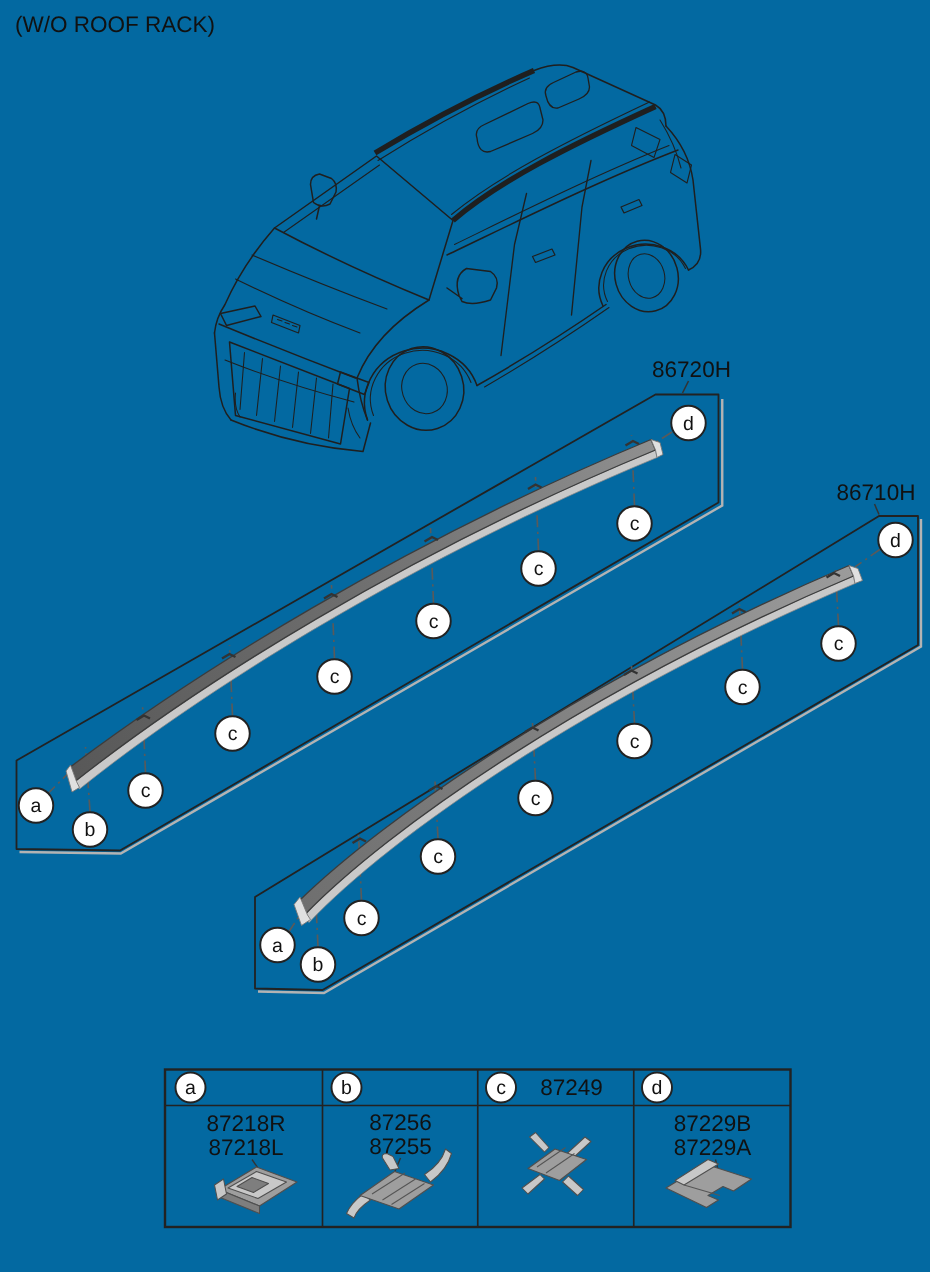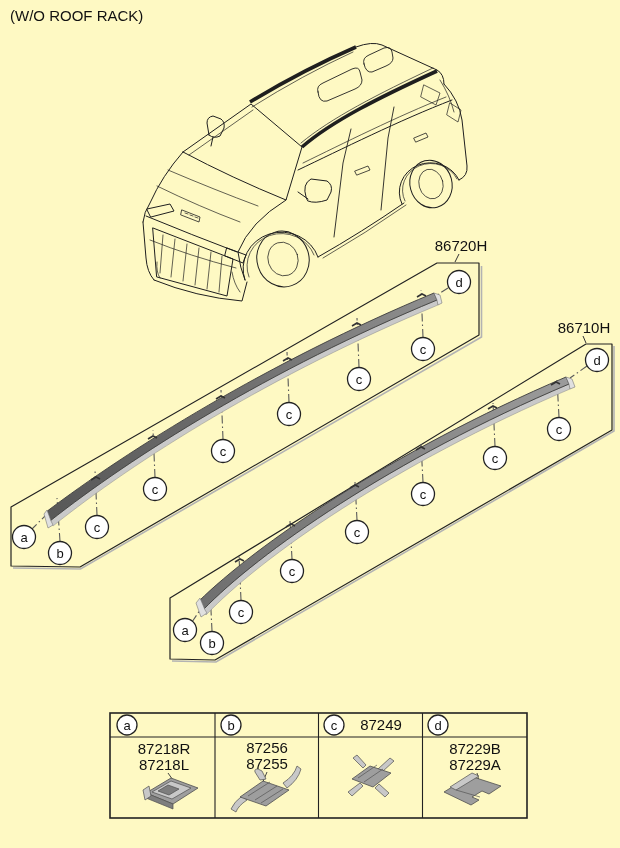--- a/index.html
+++ b/index.html
@@ -1,16 +1,16 @@
 <!DOCTYPE html>
 <html><head>
 <meta charset="utf-8">
 <style>
   html,body{margin:0;padding:0;background:#fff;}
-  .stage{position:relative;width:620px;height:848px;background:#fef9c3;overflow:hidden;}
+  .stage{position:relative;width:620px;height:848px;background:#0369a1;overflow:hidden;}
   svg{display:block;}
   svg text{font-family:"Liberation Sans","DejaVu Sans",sans-serif;fill:#111;}
   .ttl{font-size:15px;}
   .lbl{font-size:15px;text-anchor:middle;}
   .clt{font-size:13px;text-anchor:middle;}
   .pn{font-size:15px;text-anchor:middle;}
   .car{stroke:#1f1f1f;stroke-width:1;fill:none;stroke-linecap:round;stroke-linejoin:round;}
   .thin{stroke-width:0.7;}
   .thick{stroke-width:3.6;stroke-linecap:butt;}
   .hex{stroke:#222;stroke-width:1.2;fill:none;stroke-linejoin:round;}

